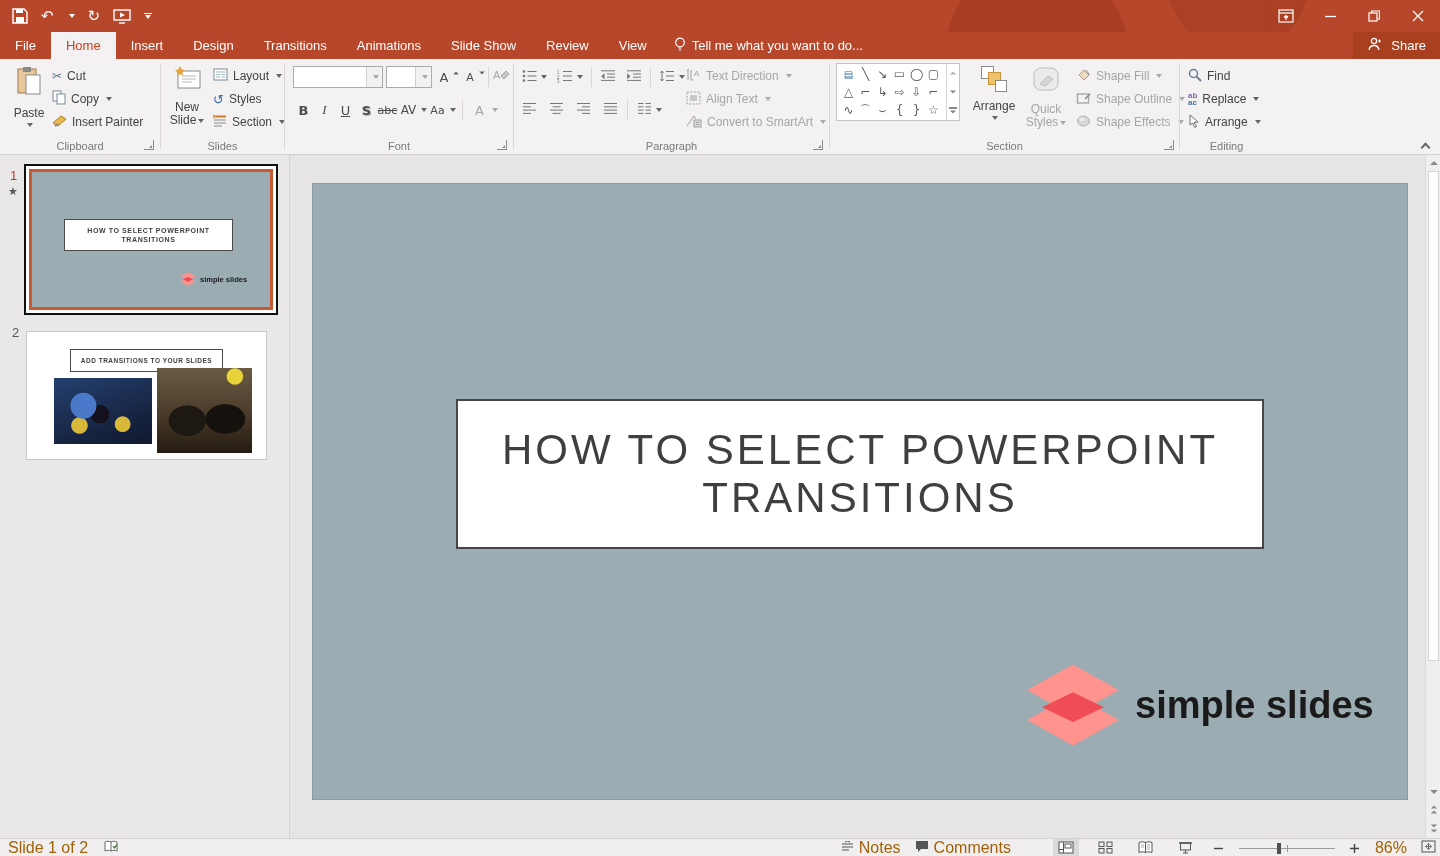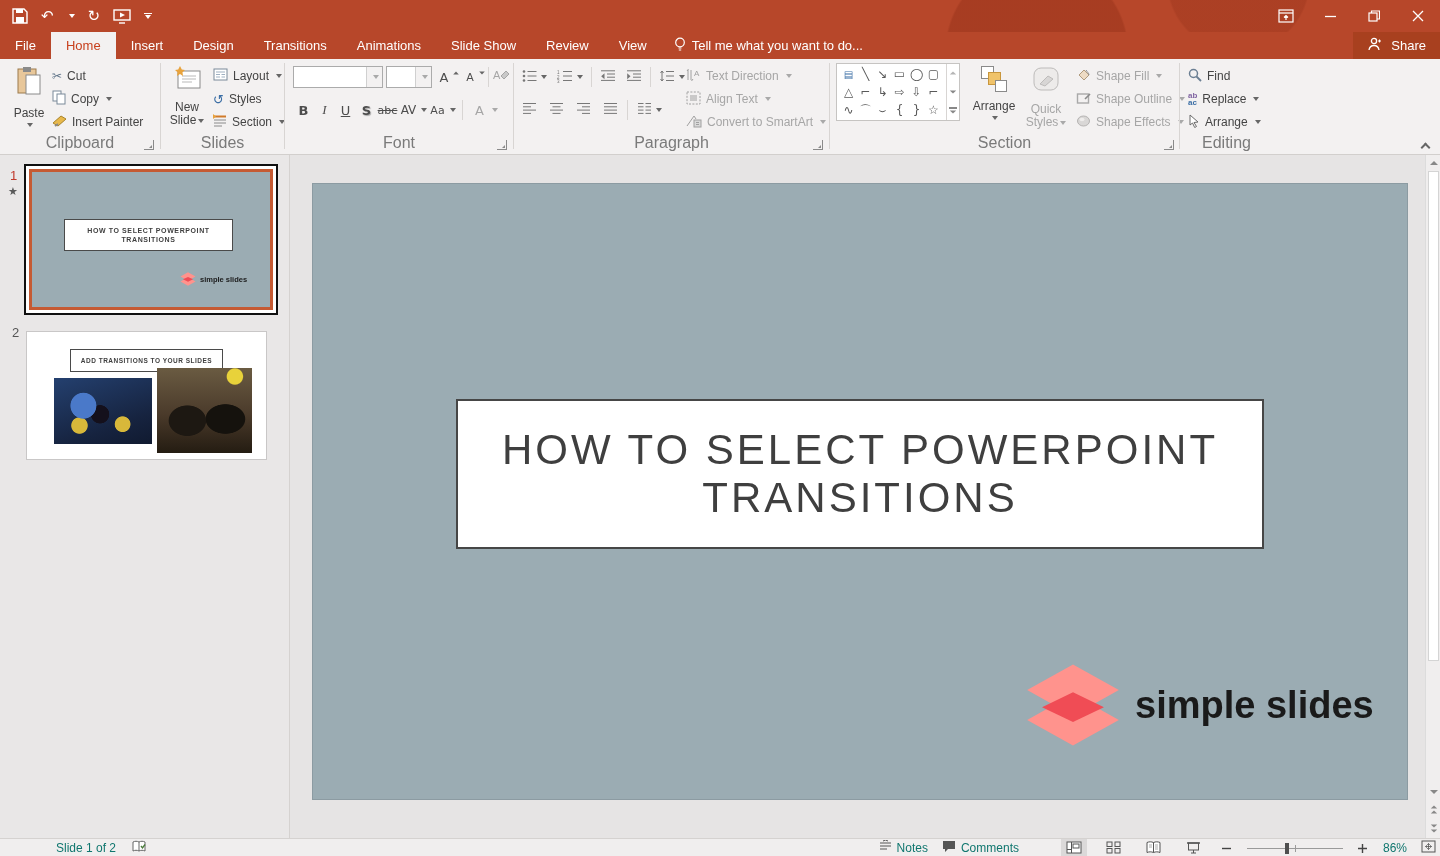--- a/index.html
+++ b/index.html
@@ -22,21 +22,21 @@
   #tabsrow { position:absolute; top:32px; left:0; width:1440px; height:27px; background:#B7472A; display:flex; color:#fff; font-size:13px; }
   .tab { padding:0 15px; display:flex; align-items:center; white-space:nowrap; }
   .tab.active { background:#F3F1F1; color:#C8411E; }
   #tellme { display:flex; align-items:center; gap:6px; padding:0 12px; }
   #share { position:absolute; right:0; top:0; height:27px; display:flex; align-items:center; gap:10px; padding:0 14px; background:#A8401F; color:#fff; }
 
   
   #ribbon { position:absolute; top:59px; left:0; width:1440px; height:96px; background:#F3F1F1; border-bottom:1px solid #D2CFCD; font-size:12px; color:#444; }
   .group { position:absolute; top:0; height:95px; }
   .gsep { position:absolute; top:4px; height:86px; width:1px; background:#D8D5D3; }
-  .glabel { position:absolute; bottom:2px; left:0; width:100%; text-align:center; font-size:16px; color:#7A7A7A; }
+  .glabel { position:absolute; bottom:2px; left:0; width:100%; text-align:center; font-size:11px; color:#7A7A7A; }
   .launcher { position:absolute; bottom:4px; width:10px; height:10px; border-right:1px solid #8A8A8A; border-bottom:1px solid #8A8A8A; }
   .launcher:before { content:""; position:absolute; right:1px; bottom:1px; width:0; height:0; border-top:3px solid transparent; border-right:3px solid #8A8A8A; }
   .bigbtn { position:absolute; top:3px; width:46px; height:74px; display:flex; flex-direction:column; align-items:center; text-align:center; line-height:13px; padding-top:4px; }
   .bigbtn .blabel { margin-top:8px; }
   .row-btn { position:absolute; display:flex; align-items:center; gap:5px; height:22px; white-space:nowrap; }
   .dd { width:0; height:0; border-left:3px solid transparent; border-right:3px solid transparent; border-top:4px solid #666; display:inline-block; margin-left:2px; }
   .dd.dis { border-top-color:#A9A9A9; }
   .dis { color:#A6A6A6 !important; }
   .combo { position:absolute; height:22px; background:#fff; border:1px solid #ABABAB; }
   .combo .dd-box { position:absolute; right:0; top:0; width:16px; height:20px; background:#F3F1F1; border-left:1px solid #D0D0D0; display:flex; align-items:center; justify-content:center; }
@@ -68,21 +68,21 @@
   #slide-logo .logo-text { font-size:38px; font-weight:bold; color:#1A1A1A; letter-spacing:0; }
 
   
   #vscroll { position:absolute; right:0; top:0; width:15px; height:683px; background:#F0EEEE; border-left:1px solid #DCDCDC; }
   .scroll-btn { position:absolute; left:0; width:15px; height:15px; display:flex; align-items:center; justify-content:center; }
   #vthumb { position:absolute; left:2px; top:16px; width:11px; height:490px; background:#FFFFFF; border:1px solid #D4D4D4; }
   #collapse-ribbon { position:absolute; right:8px; top:-16px; width:14px; height:14px; display:flex; align-items:center; justify-content:center; }
   .chev { width:7px; height:7px; border-left:2px solid #666; border-top:2px solid #666; transform:rotate(45deg); margin-top:3px; }
 
   
-  #statusbar { position:absolute; top:838px; left:0; width:1440px; height:18px; background:#F0EEEE; border-top:1px solid #D5D2D0; font-size:12px; color:#0f766e; display:flex; align-items:center;padding-left:48px; }
+  #statusbar { position:absolute; top:838px; left:0; width:1440px; height:18px; background:#F0EEEE; border-top:1px solid #D5D2D0; font-size:16px; color:#a16207; display:flex; align-items:center; }
   #sb-left { display:flex; align-items:center; gap:16px; padding-left:8px; }
   #sb-right { position:absolute; right:4px; display:flex; align-items:center; gap:14px; }
   .sb-btn { display:flex; align-items:center; gap:5px; }
   .view-btn { width:26px; height:17px; display:flex; align-items:center; justify-content:center; }
   .view-btn.active { background:#DBD9D9; }
   #zoom-slider { width:96px; height:12px; position:relative; }
   #zoom-track { position:absolute; left:0; right:0; top:6px; height:1px; background:#9A9A9A; }
   #zoom-tick { position:absolute; left:48px; top:3px; width:1px; height:7px; background:#9A9A9A; }
   #zoom-thumb { position:absolute; left:38px; top:1px; width:4px; height:11px; background:#4F4F4F; }
   .pm { font-size:14px; color:#444; width:12px; text-align:center; }

